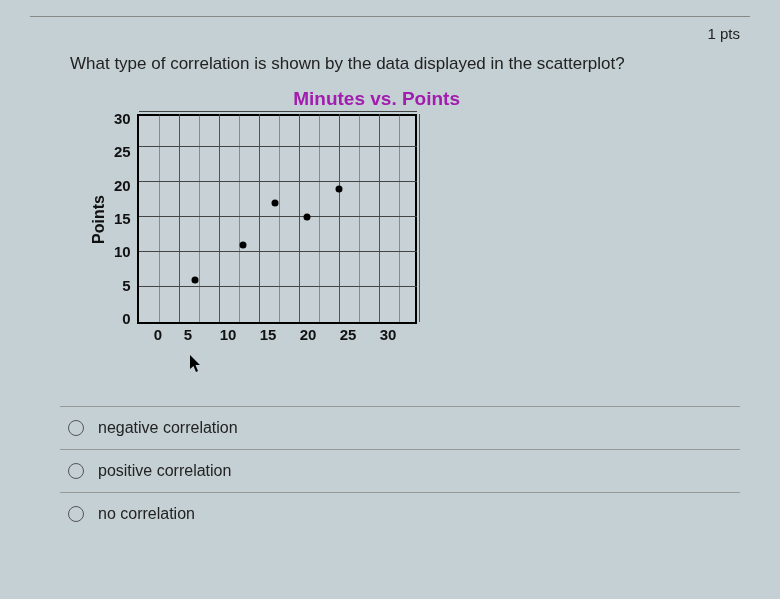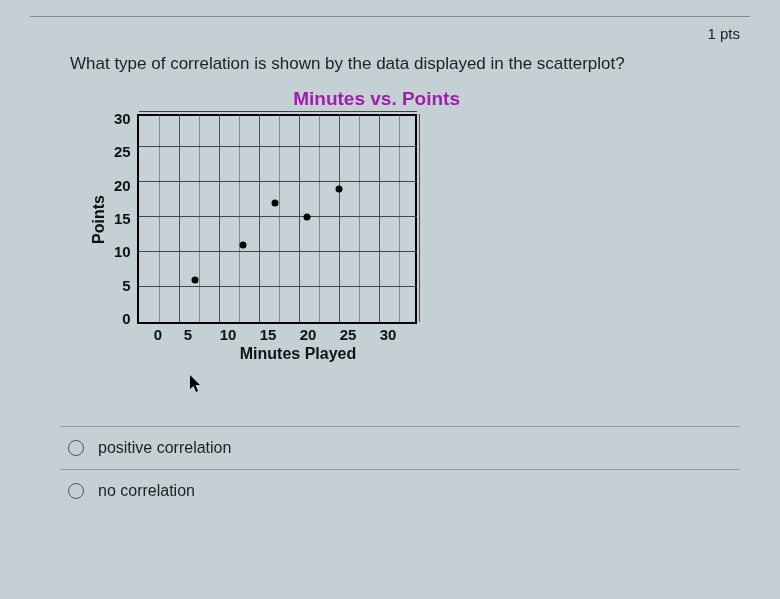--- a/index.html
+++ b/index.html
@@ -193,31 +193,34 @@
     </div>
     <div class="x-ticks" id="x-ticks">
         <span style="width: 20px; margin-left: -10px;">0</span>
         <span style="width: 40px;">5</span>
         <span style="width: 40px;">10</span>
         <span style="width: 40px;">15</span>
         <span style="width: 40px;">20</span>
         <span style="width: 40px;">25</span>
         <span style="width: 40px;">30</span>
       </div>
-    <div class="x-axis-label">Minutes Played</div>
     <div class="cursor-icon">
       <svg width="14" height="18" viewBox="0 0 14 18">
           <path d="M0 0 L0 14 L3.5 11 L6 17 L8 16 L5.5 10 L10 10 Z" fill="#000"></path>
         </svg>
     </div>
   </div>
 
   <div class="options">
     <div class="option">
       <div class="radio"></div>
+      <span>negative correlation</span>
+    </div>
+    <div class="option">
+      <div class="radio"></div>
       <span>positive correlation</span>
     </div>
     <div class="option">
       <div class="radio"></div>
       <span>no correlation</span>
     </div>
   </div>
 </div>
 
 </body></html>

